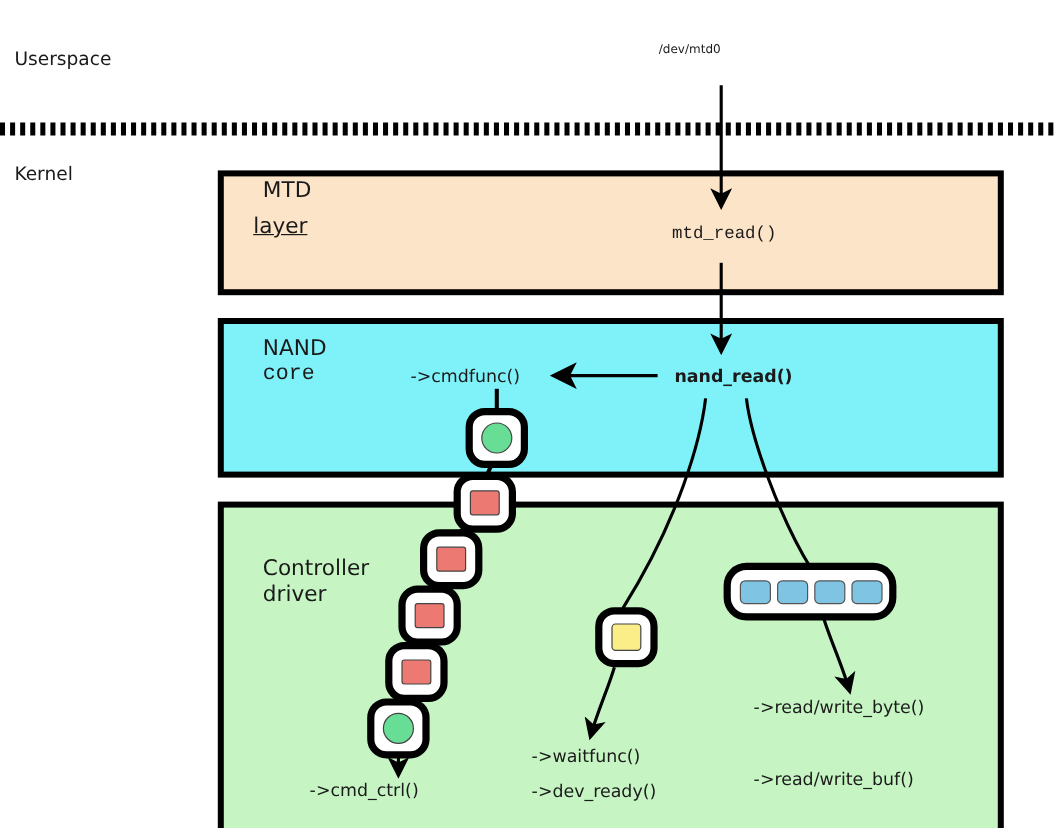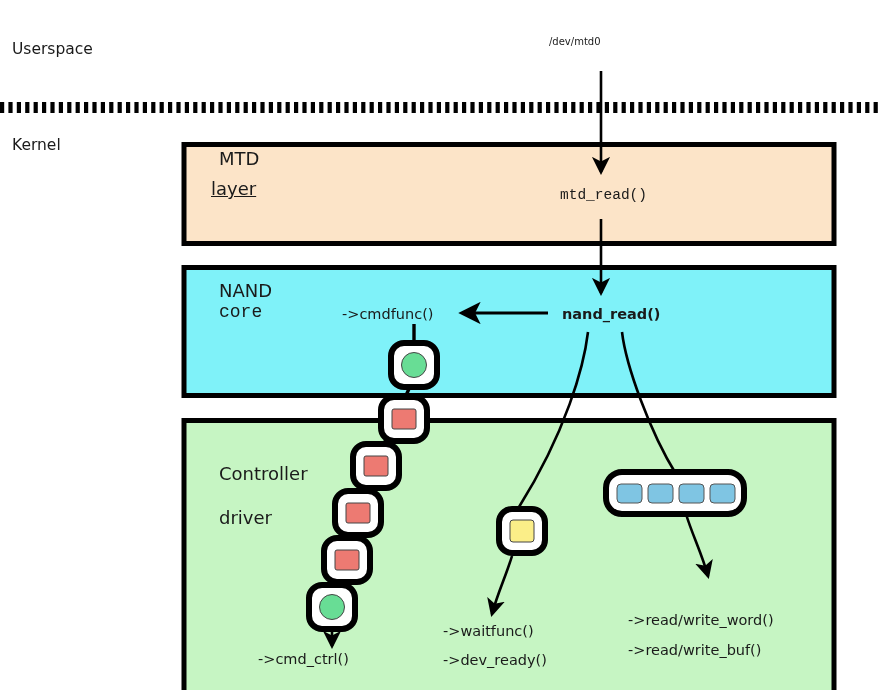--- a/index.html
+++ b/index.html
@@ -146,21 +146,21 @@
   <div class="txt box-title" style="left:219px; top:134px;text-align:right;">MTD</div>
   <div class="txt box-title" style="left:211px; top:164px;text-decoration:underline;">layer</div>
   <div class="txt fn-label" style="left:560px; top:172px;font-family:Liberation Mono, monospace;">mtd_read()</div>
 
   <div class="txt box-title" style="left:219px; top:266px;">NAND</div>
   <div class="txt box-title" style="left:219px; top:288px;font-family:Liberation Mono, monospace;">core</div>
   <div class="txt fn-label" style="left:562px; top:291px;font-weight:bold;">nand_read()</div>
   <div class="txt fn-label" style="left:342px; top:291px;text-align:right;">-&gt;cmdfunc()</div>
 
   <div class="txt box-title" style="left:219px; top:449px;">Controller</div>
-  <div class="txt box-title" style="left:219px; top:493px;">driver</div>
+  <div class="txt box-title" style="left:219px; top:471px;">driver</div>
 
   <div class="txt fn-label" style="left:258px; top:636px;">-&gt;cmd_ctrl()</div>
   <div class="txt fn-label" style="left:443px; top:608px;text-align:center;">-&gt;waitfunc()</div>
   <div class="txt fn-label" style="left:443px; top:637px;">-&gt;dev_ready()</div>
-  <div class="txt fn-label" style="left:628px; top:597px;">-&gt;read/write_word()</div>
+  <div class="txt fn-label" style="left:628px; top:567px;">-&gt;read/write_byte()</div>
   <div class="txt fn-label" style="left:628px; top:627px;text-align:center;">-&gt;read/write_buf()</div>
 
 </div>
 
 </body></html>

